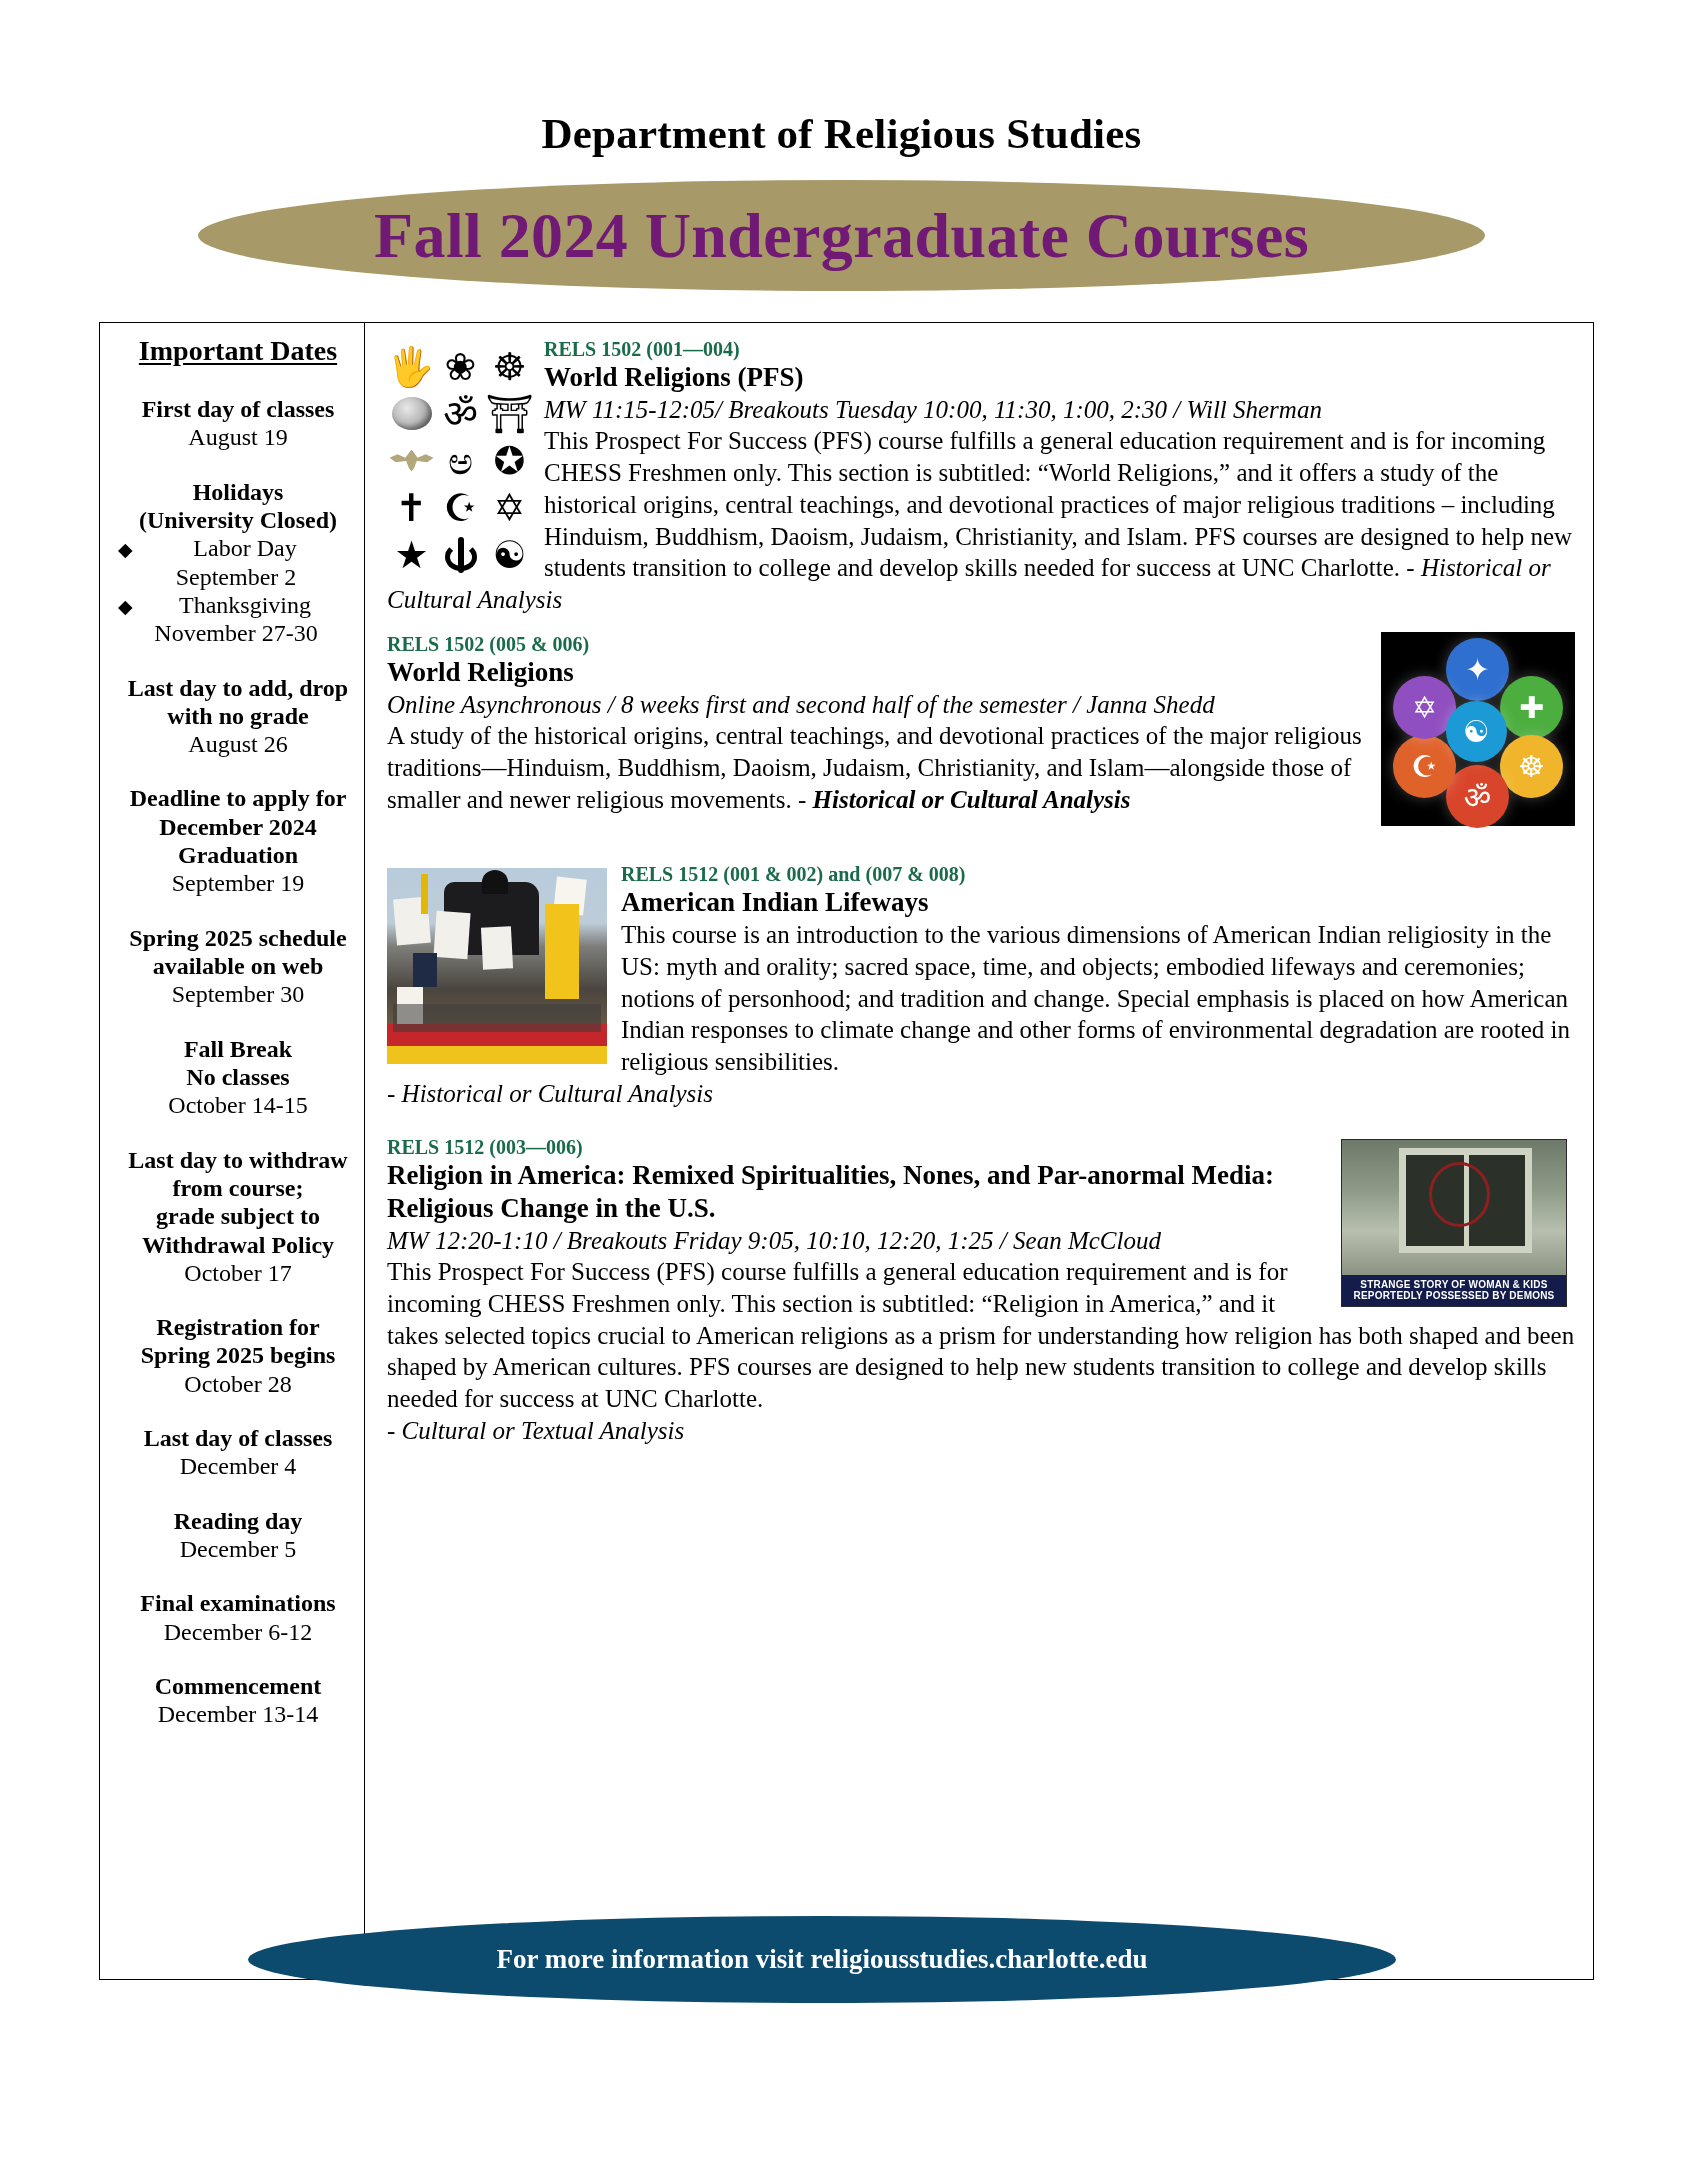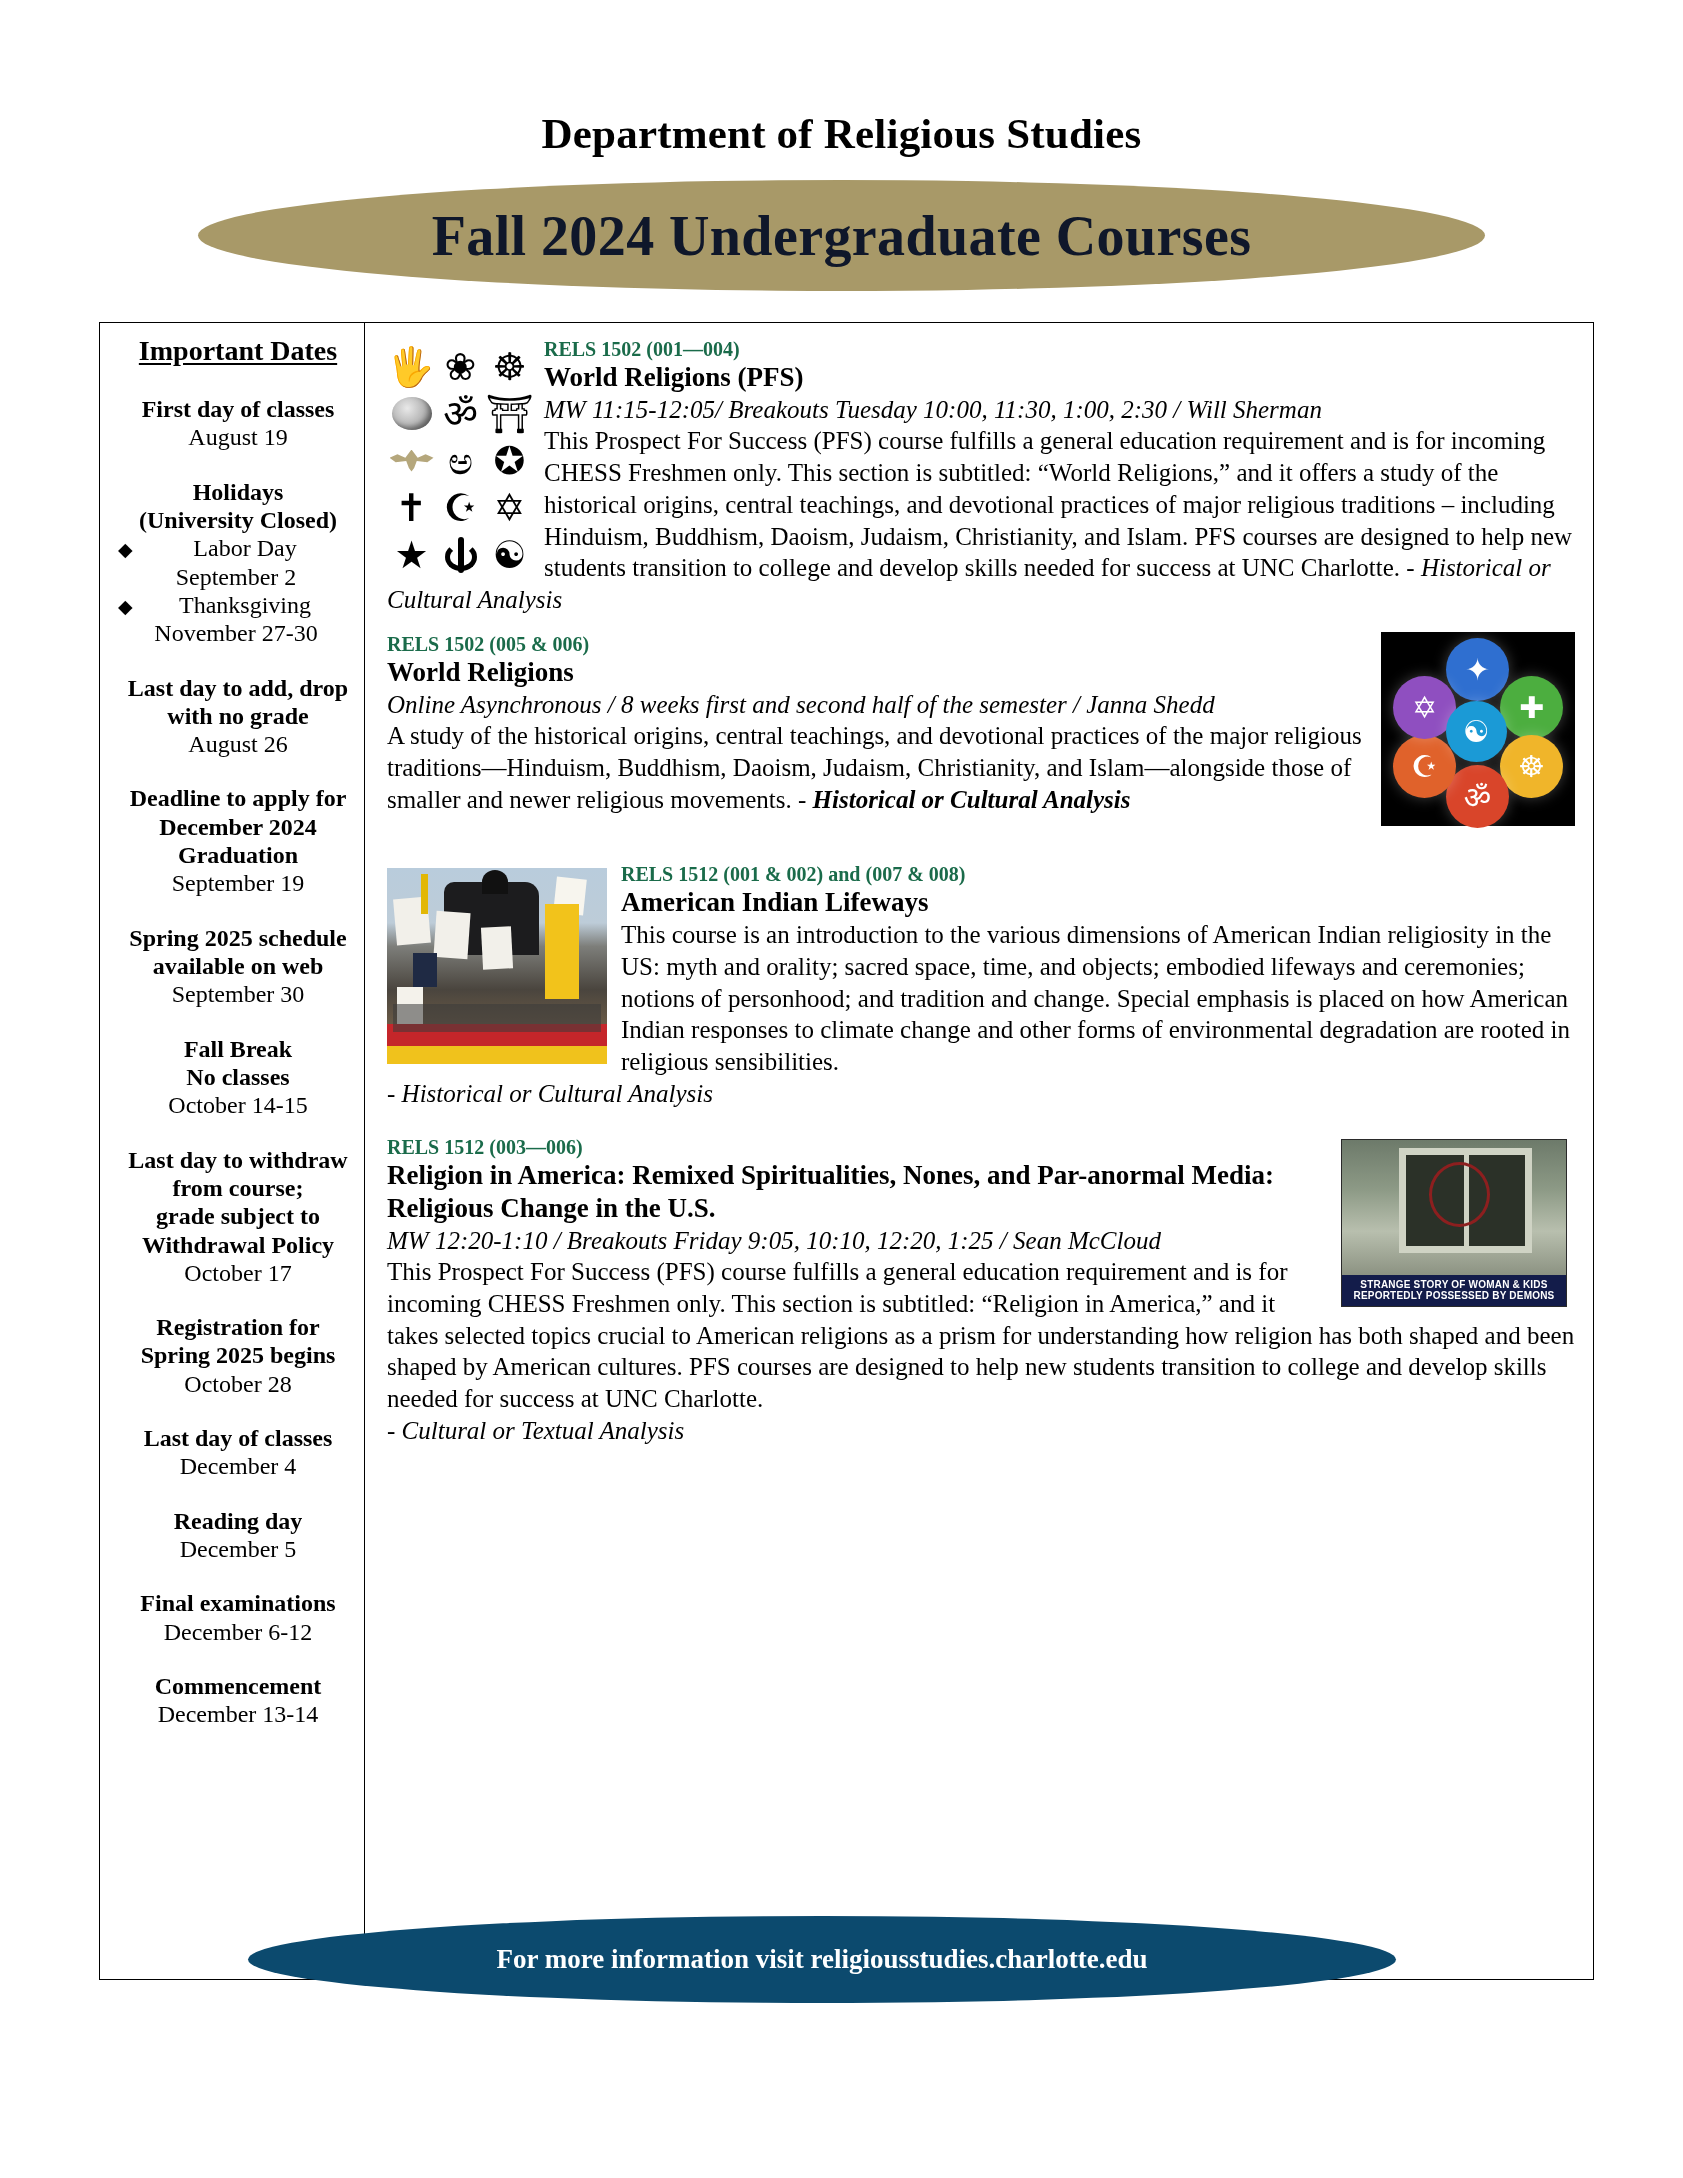--- a/index.html
+++ b/index.html
@@ -39,22 +39,22 @@
   }
   .banner-top-text {
     position: absolute;
     left: 0;
     top: 0;
     width: 1287px;
     height: 111px;
     display: flex;
     align-items: center;
     justify-content: center;
-    color: #0f172a;
-    font-size: 56px;
+    color: #701a75;
+    font-size: 64px;
     font-weight: bold;
     letter-spacing: 0.4px;
   }
 
   
   .frame {
     position: absolute;
     left: 99px;
     top: 322px;
     width: 1495px;

